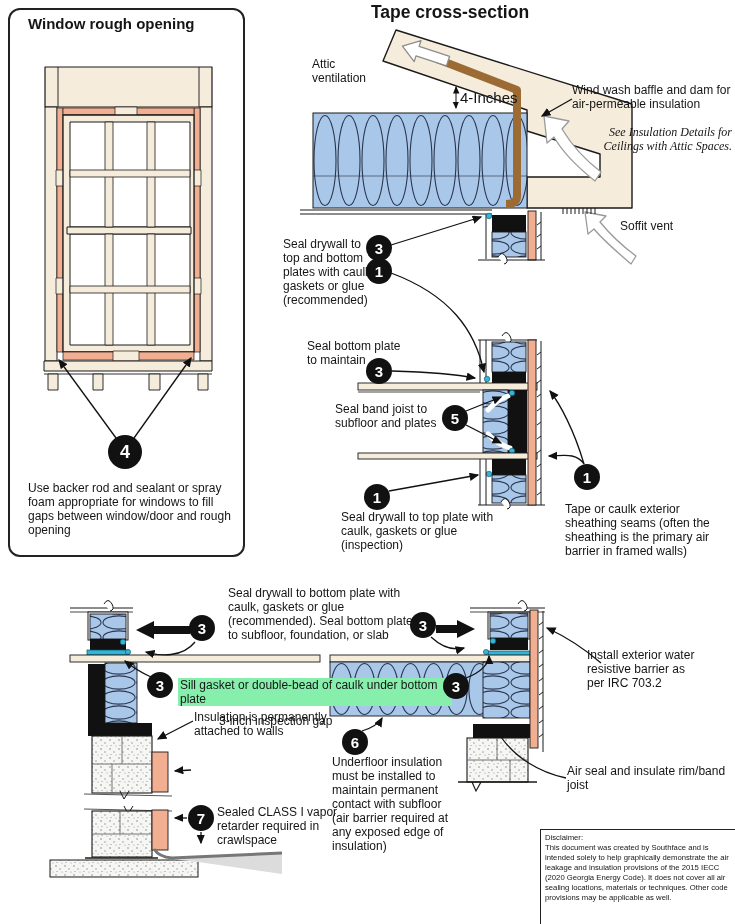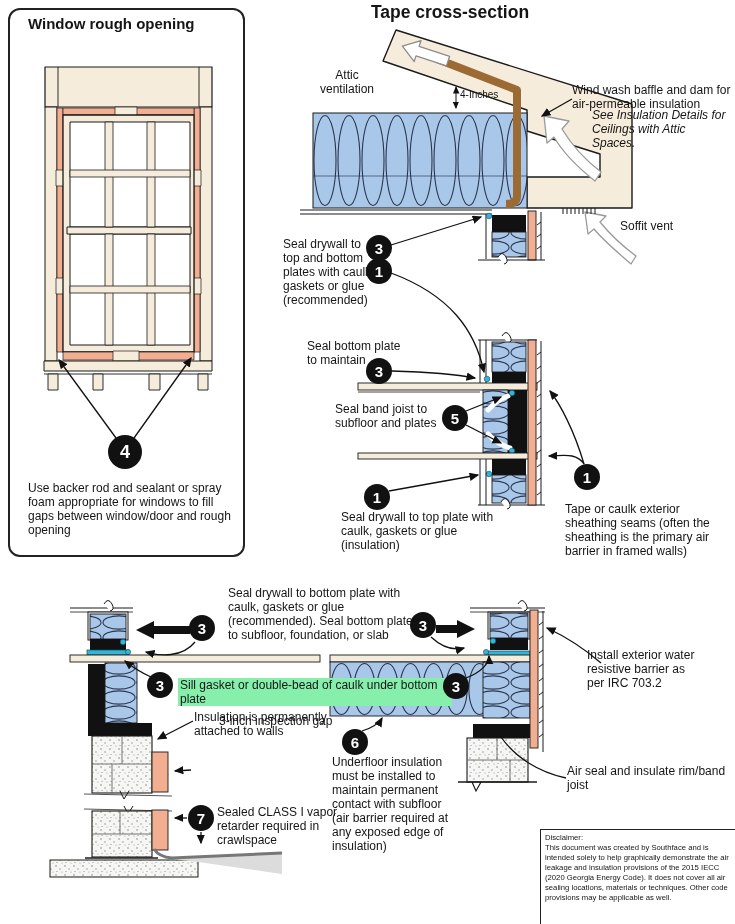--- a/index.html
+++ b/index.html
@@ -9,21 +9,21 @@
   .lbl{position:absolute;font-size:12px;line-height:1.17;}
   .panel{position:absolute;left:8px;top:8px;width:233px;height:545px;
          border:2px solid #222;border-radius:12px;background:transparent;}
   .big-title{position:absolute;font-weight:bold;font-size:17.5px;text-align:center;}
   .panel-title{position:absolute;font-weight:bold;font-size:15px;}
   .callout{position:absolute;width:26px;height:26px;border-radius:50%;background:#111;
            color:#fff;display:flex;align-items:center;justify-content:center;
            font-weight:bold;font-size:15px;}
   .callout.big{width:34px;height:34px;font-size:18px;}
   .italic{font-style:italic;}
-  .small{font-size:10px;}
+  .small{font-size:15px;}
   .disclaimer-box{position:absolute;left:540px;top:829px;width:186px;height:90px;
           border:1.5px solid #222;background:#fff;font-size:7.7px;line-height:1.3;
           padding:3px 4px;white-space:pre-line;}
   .whitebg{background:#86efac;padding:0 2px;}
 </style>
 </head>
 <body>
 
 <svg class="canvas" width="735" height="924" viewBox="0 0 735 924">
   <defs>
@@ -255,37 +255,37 @@
   <polygon fill="#111" points="136,630 154,621 154,626 190,626 190,634 154,634 154,639"></polygon>
   <polygon fill="#111" points="475,629 457,620 457,625 436,625 436,633 457,633 457,638"></polygon>
 </svg>
 
 <div class="panel"></div>
 
 <div class="panel-title" style="left:28px;top:15px;">Window rough opening</div>
 
 <div class="big-title" style="left:355px;top:2px;width:190px;">Tape cross-section</div>
 
-<div class="lbl" style="left:312px;top:68px;width:70px;text-align:center;">Attic ventilation</div>
+<div class="lbl" style="left:312px;top:57px;width:70px;text-align:left;">Attic ventilation</div>
 
 <div class="lbl small" style="left:460px;top:89px;">4-Inches</div>
 
 <div class="lbl" style="left:572px;top:83px;width:172px;">Wind wash baffle and dam for air-permeable insulation</div>
 
-<div class="lbl italic" style="left:592px;top:108px;width:140px;text-align:left;">See Insulation Details for Ceilings with Attic Spaces.</div>
+<div class="lbl italic" style="left:592px;top:125px;width:140px;text-align:right;font-family:Liberation Serif, serif;">See Insulation Details for Ceilings with Attic Spaces.</div>
 
 <div class="lbl" style="left:620px;top:219px;">Soffit vent</div>
 
 <div class="lbl" style="left:283px;top:237px;width:92px;">Seal drywall to top and bottom plates with caulk, gaskets or glue (recommended)</div>
 
 <div class="lbl" style="left:307px;top:339px;width:105px;">Seal bottom plate to maintain</div>
 
 <div class="lbl" style="left:335px;top:402px;width:124px;">Seal band joist to subfloor and plates</div>
 
-<div class="lbl" style="left:341px;top:510px;width:155px;">Seal drywall to top plate with caulk, gaskets or glue (insulation)</div>
+<div class="lbl" style="left:341px;top:510px;width:155px;">Seal drywall to top plate with caulk, gaskets or glue (inspection)</div>
 
 <div class="lbl" style="left:565px;top:502px;width:162px;">Tape or caulk exterior sheathing seams (often the sheathing is the primary air barrier in framed walls)</div>
 
 <div class="lbl" style="left:228px;top:586px;width:192px;">Seal drywall to bottom plate with caulk, gaskets or glue (recommended). Seal bottom plate to subfloor, foundation, or slab</div>
 
 <div class="lbl whitebg" style="left:178px;top:678px;width:270px;">Sill gasket or double-bead of caulk under bottom plate</div>
 
 <div class="lbl" style="left:196px;top:714px;width:140px;margin-left:23px;">3-inch inspection gap</div>
 
 <div class="lbl" style="left:194px;top:710px;width:140px;">Insulation is permanently attached to walls</div>

